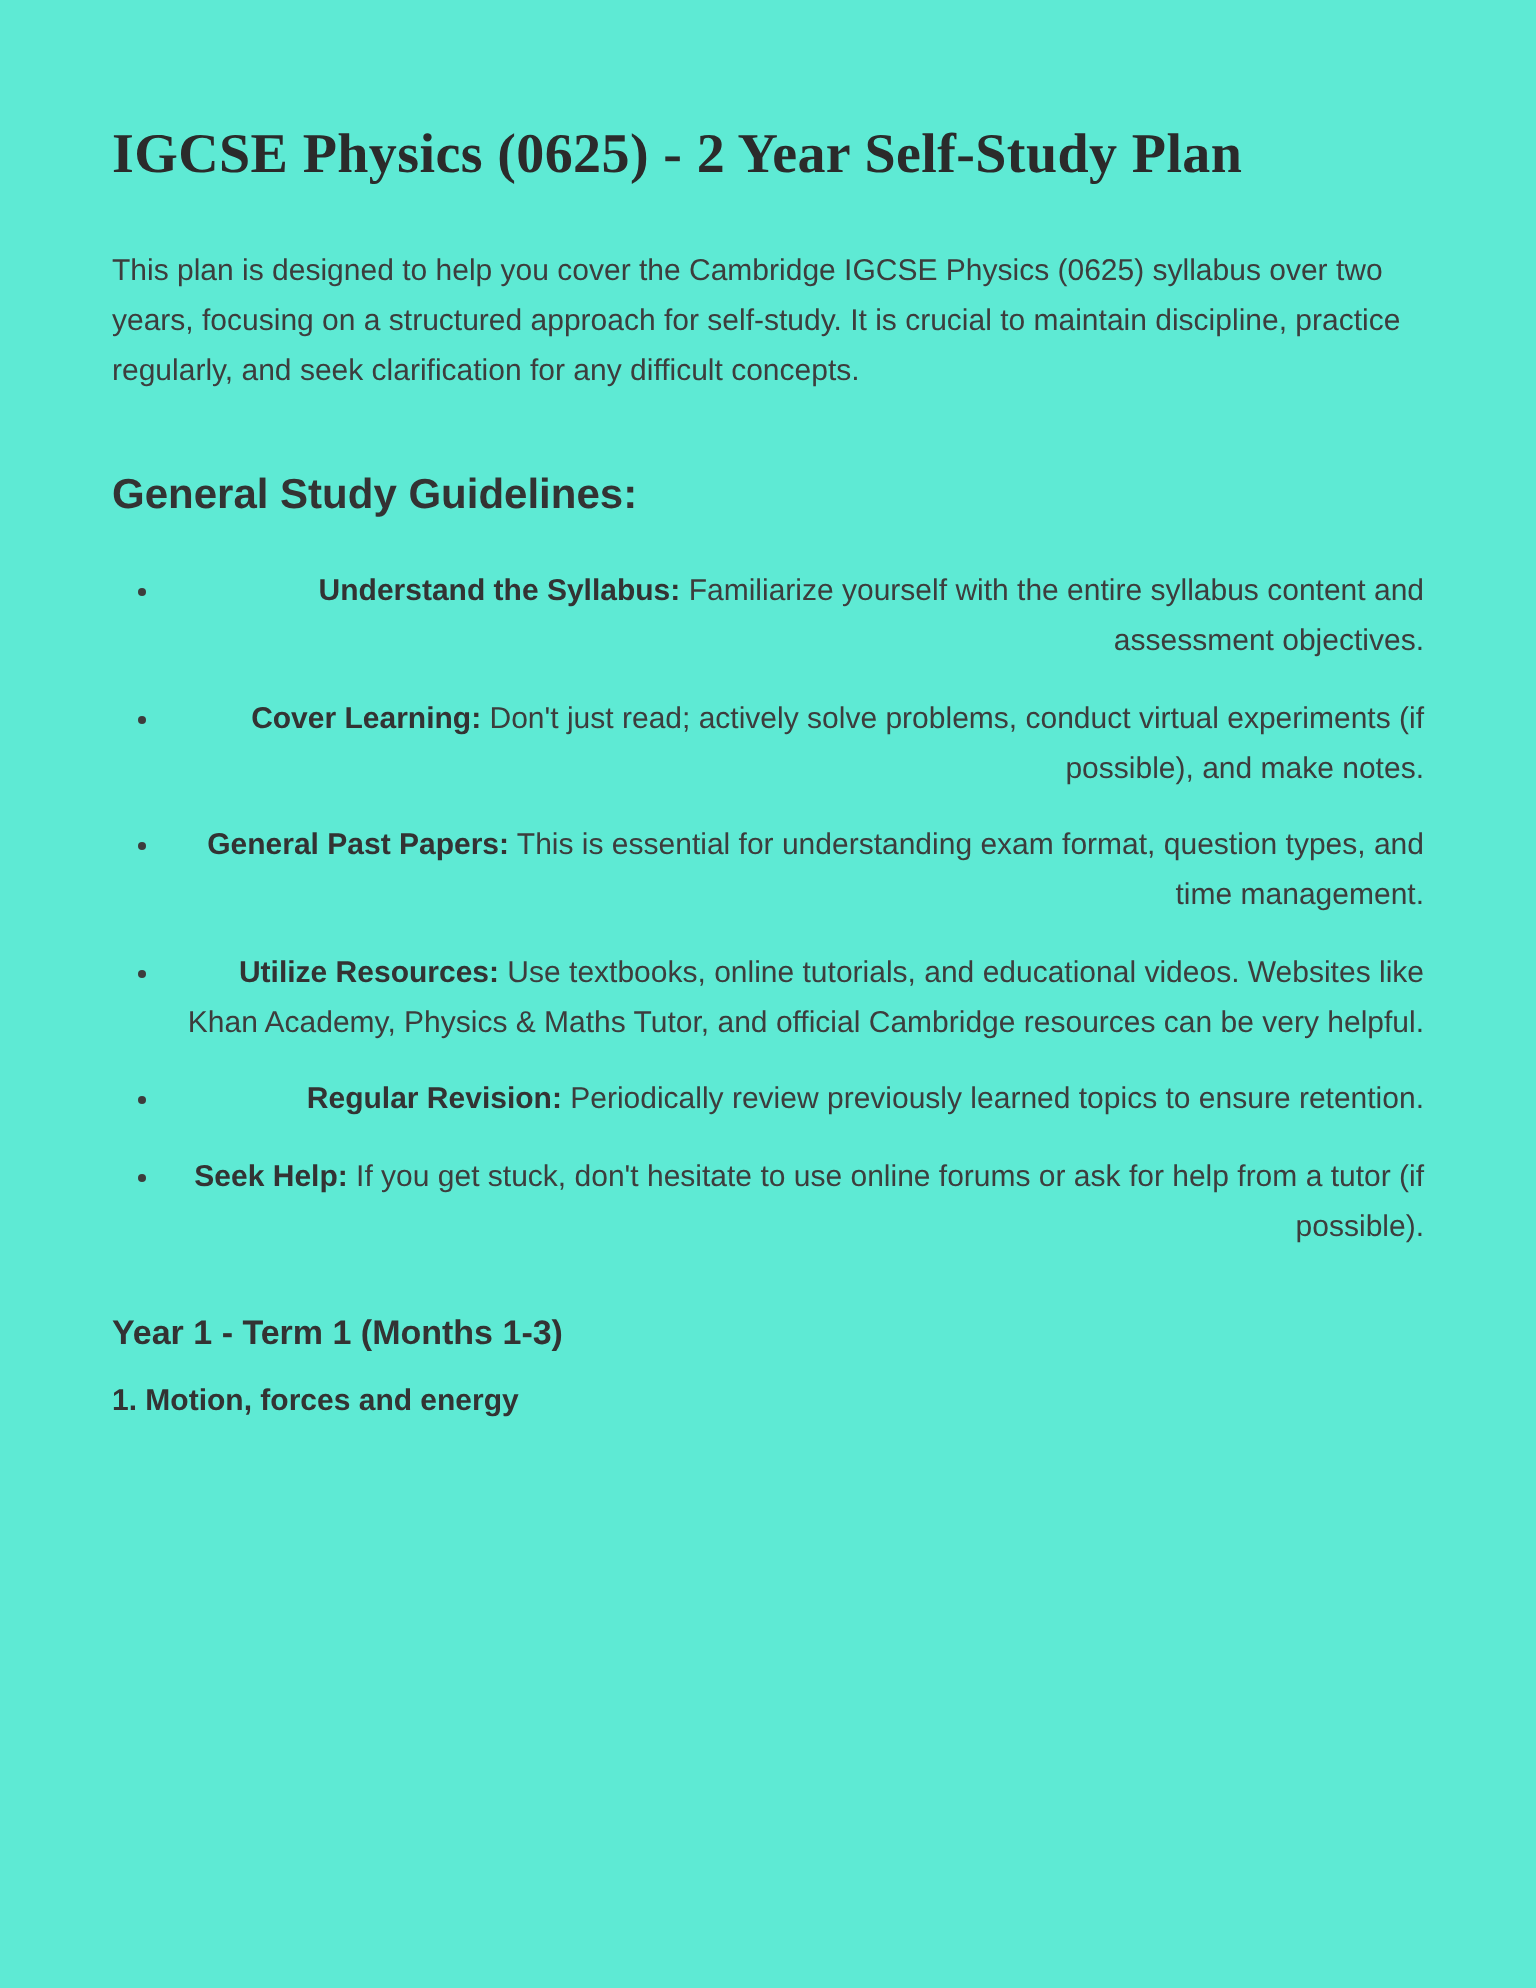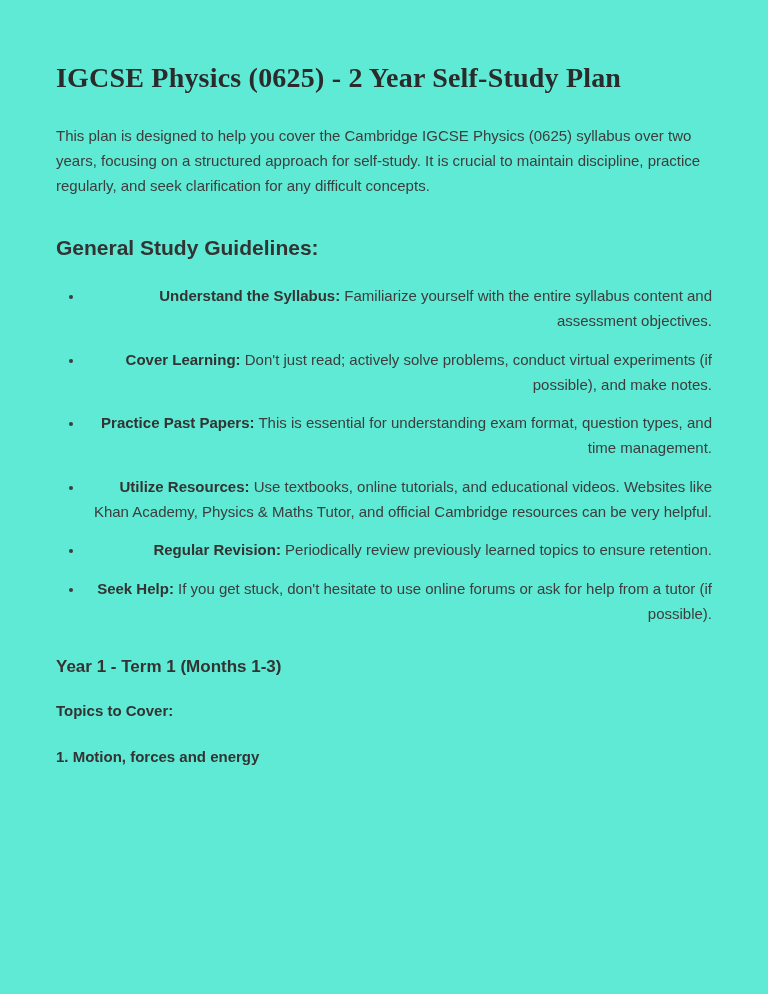--- a/index.html
+++ b/index.html
@@ -35,21 +35,21 @@
   h2.section-heading {
     font-size: 21px;
     font-weight: 700;
     color: #333333;
     margin: 38px 0 24px 0;
   }
   h3.sub-heading {
     font-size: 17px;
     font-weight: 700;
     color: #333333;
-    margin: 30px 0 22px 0;
+    margin: 30px 0 12px 0;
   }
   ul.bullet-list {
     margin: 0 0 28px 0;
     padding-left: 28px;
     list-style: disc outside;
   }
   ul.bullet-list li {
     font-size: 15px;
     line-height: 1.65;
     margin-bottom: 14px;
@@ -85,34 +85,33 @@
   <h2 class="section-heading">General Study Guidelines:</h2>
 
   <ul class="bullet-list">
     <li>
       <strong class="inline-label">Understand the Syllabus:</strong><span> Familiarize yourself with the entire syllabus content and assessment objectives.</span>
     </li>
     <li>
       <strong class="inline-label">Cover Learning:</strong><span> Don't just read; actively solve problems, conduct virtual experiments (if possible), and make notes.</span>
     </li>
     <li>
-      <strong class="inline-label">Practice Past Papers:</strong><span> This is essential for understanding exam format, question types, and time management.</span>
+      <strong class="inline-label">General Past Papers:</strong><span> This is essential for understanding exam format, question types, and time management.</span>
     </li>
     <li>
       <strong class="inline-label">Utilize Resources:</strong><span> Use textbooks, online tutorials, and educational videos. Websites like Khan Academy, Physics &amp; Maths Tutor, and official Cambridge resources can be very helpful.</span>
     </li>
     <li>
       <strong class="inline-label">Regular Revision:</strong><span> Periodically review previously learned topics to ensure retention.</span>
     </li>
     <li>
       <strong class="inline-label">Seek Help:</strong><span> If you get stuck, don't hesitate to use online forums or ask for help from a tutor (if possible).</span>
     </li>
   </ul>
 
 
   <h3 class="sub-heading">Year 1 - Term 1 (Months 1-3)</h3>
 
 
-  <p class="bold-line">Topics to Cover:</p>
 
   <p class="bold-line">1. Motion, forces and energy</p>
 
 </div>
 
 </body></html>

